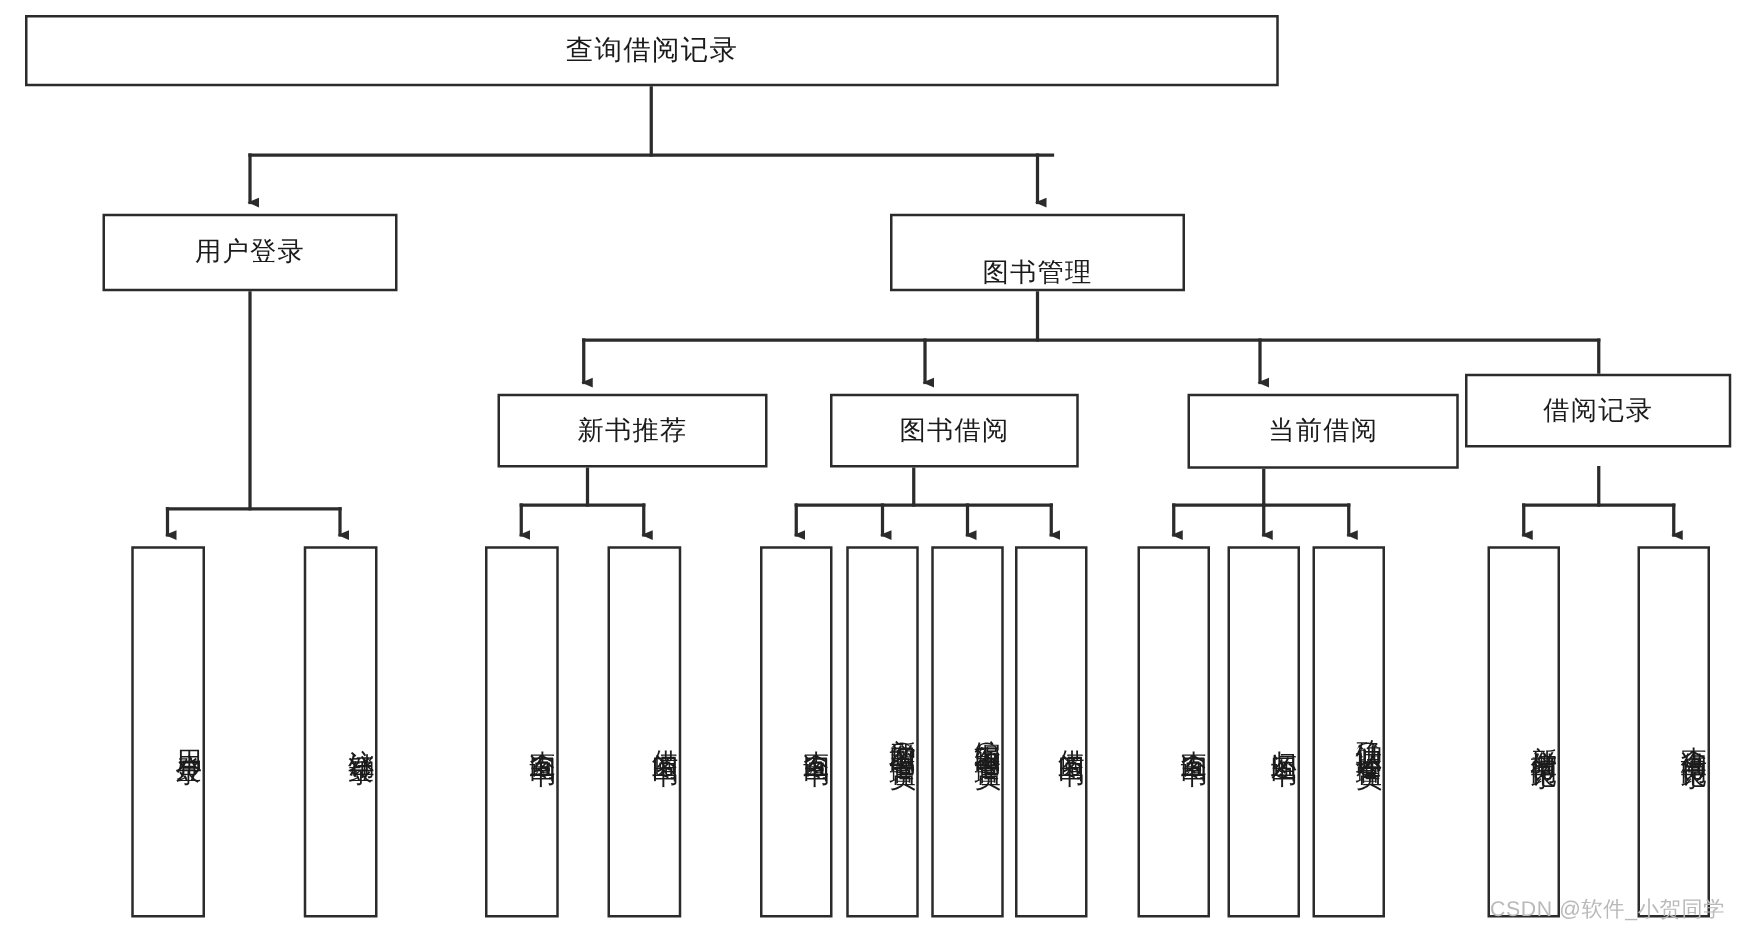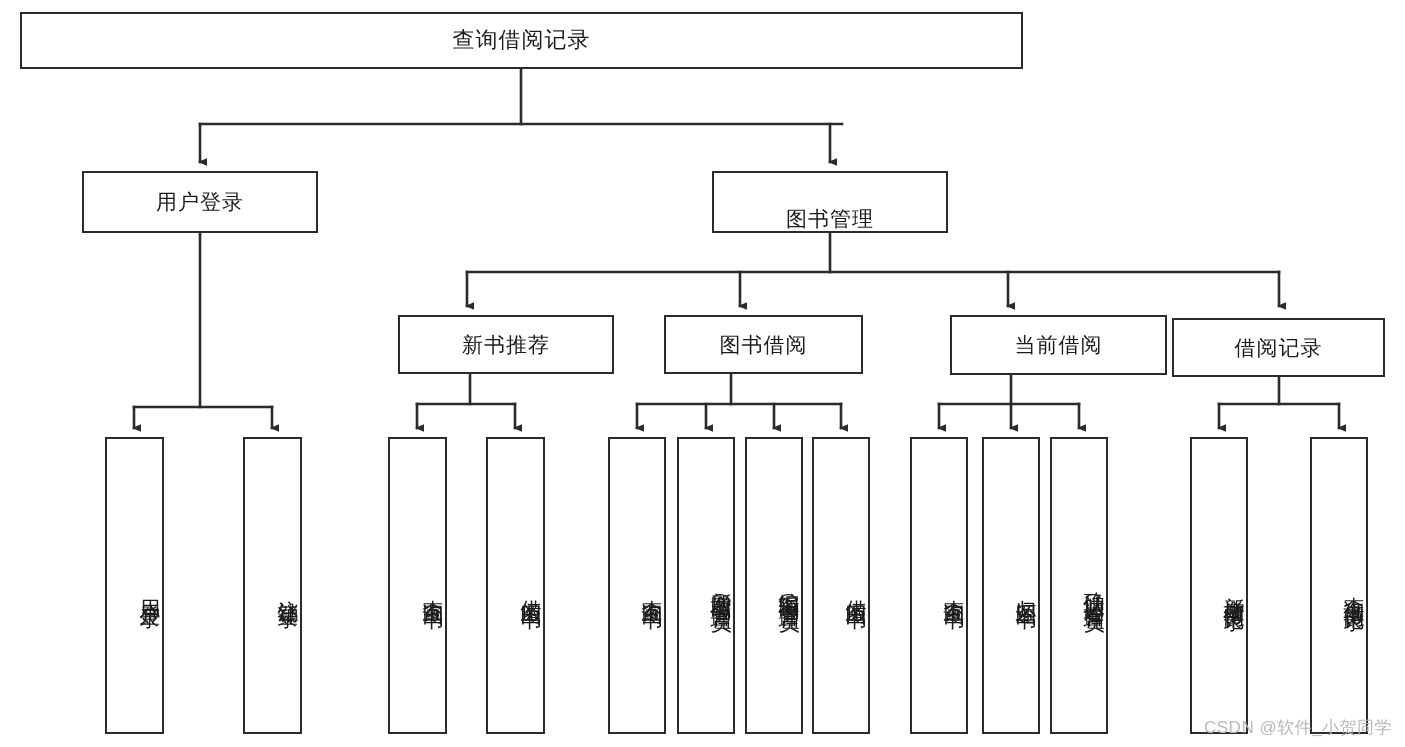--- a/index.html
+++ b/index.html
@@ -134,21 +134,21 @@
 
   <div class="node horiz" style="left:362px; top:315px; width:216px; height:59px;margin-left:36px;">
     <span>新书推荐</span>
   </div>
   <div class="node horiz" style="left:664px; top:315px; width:199px; height:59px;">
     <span>图书借阅</span>
   </div>
   <div class="node horiz" style="left:950px; top:315px; width:217px; height:60px;">
     <span>当前借阅</span>
   </div>
-  <div class="node horiz" style="left:1172px; top:318px; width:213px; height:59px;align-items:center;">
+  <div class="node horiz" style="left:1172px; top:299px; width:213px; height:59px;align-items:center;">
     <span>借阅记录</span>
   </div>
 
   <div class="node vert" style="left:105px; top:437px; width:59px; height:297px;">
     <span>用户登录</span>
   </div>
   <div class="node vert" style="left:243px; top:437px; width:59px; height:297px;">
     <span>注销登录</span>
   </div>
   <div class="node vert" style="left:388px; top:437px; width:59px; height:297px;">
@@ -178,15 +178,15 @@
   <div class="node vert" style="left:1050px; top:437px; width:58px; height:297px;">
     <span>确认归还（管理员）</span>
   </div>
   <div class="node vert" style="left:1190px; top:437px; width:58px; height:297px;">
     <span>新增借阅记录</span>
   </div>
   <div class="node vert" style="left:1310px; top:437px; width:58px; height:297px;">
     <span>查询借阅记录</span>
   </div>
 
-  <div class="watermark" style="left:1192px; top:716px;padding-left:12px;">CSDN @软件_小贺同学</div>
+  <div class="watermark" style="left:1192px; top:716px;">CSDN @软件_小贺同学</div>
 
 </div>
 
 </body></html>

